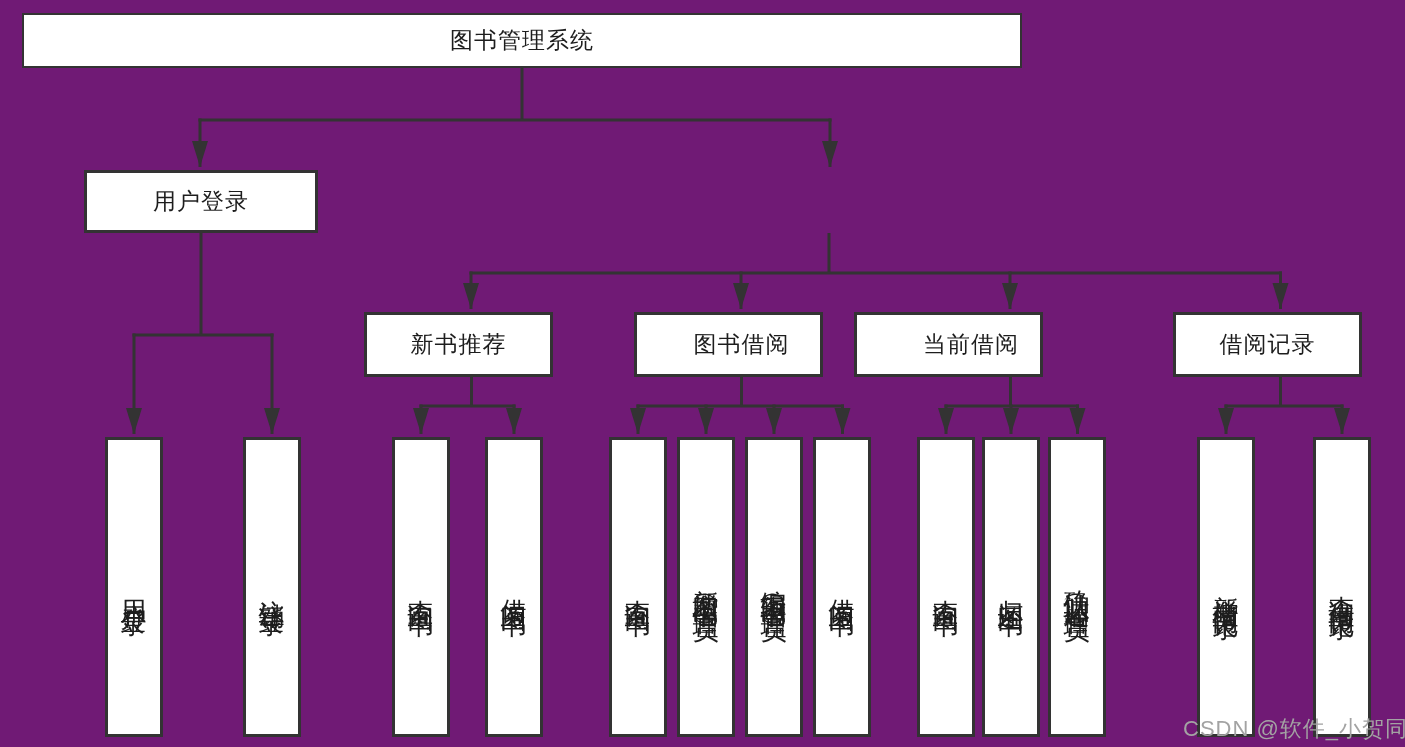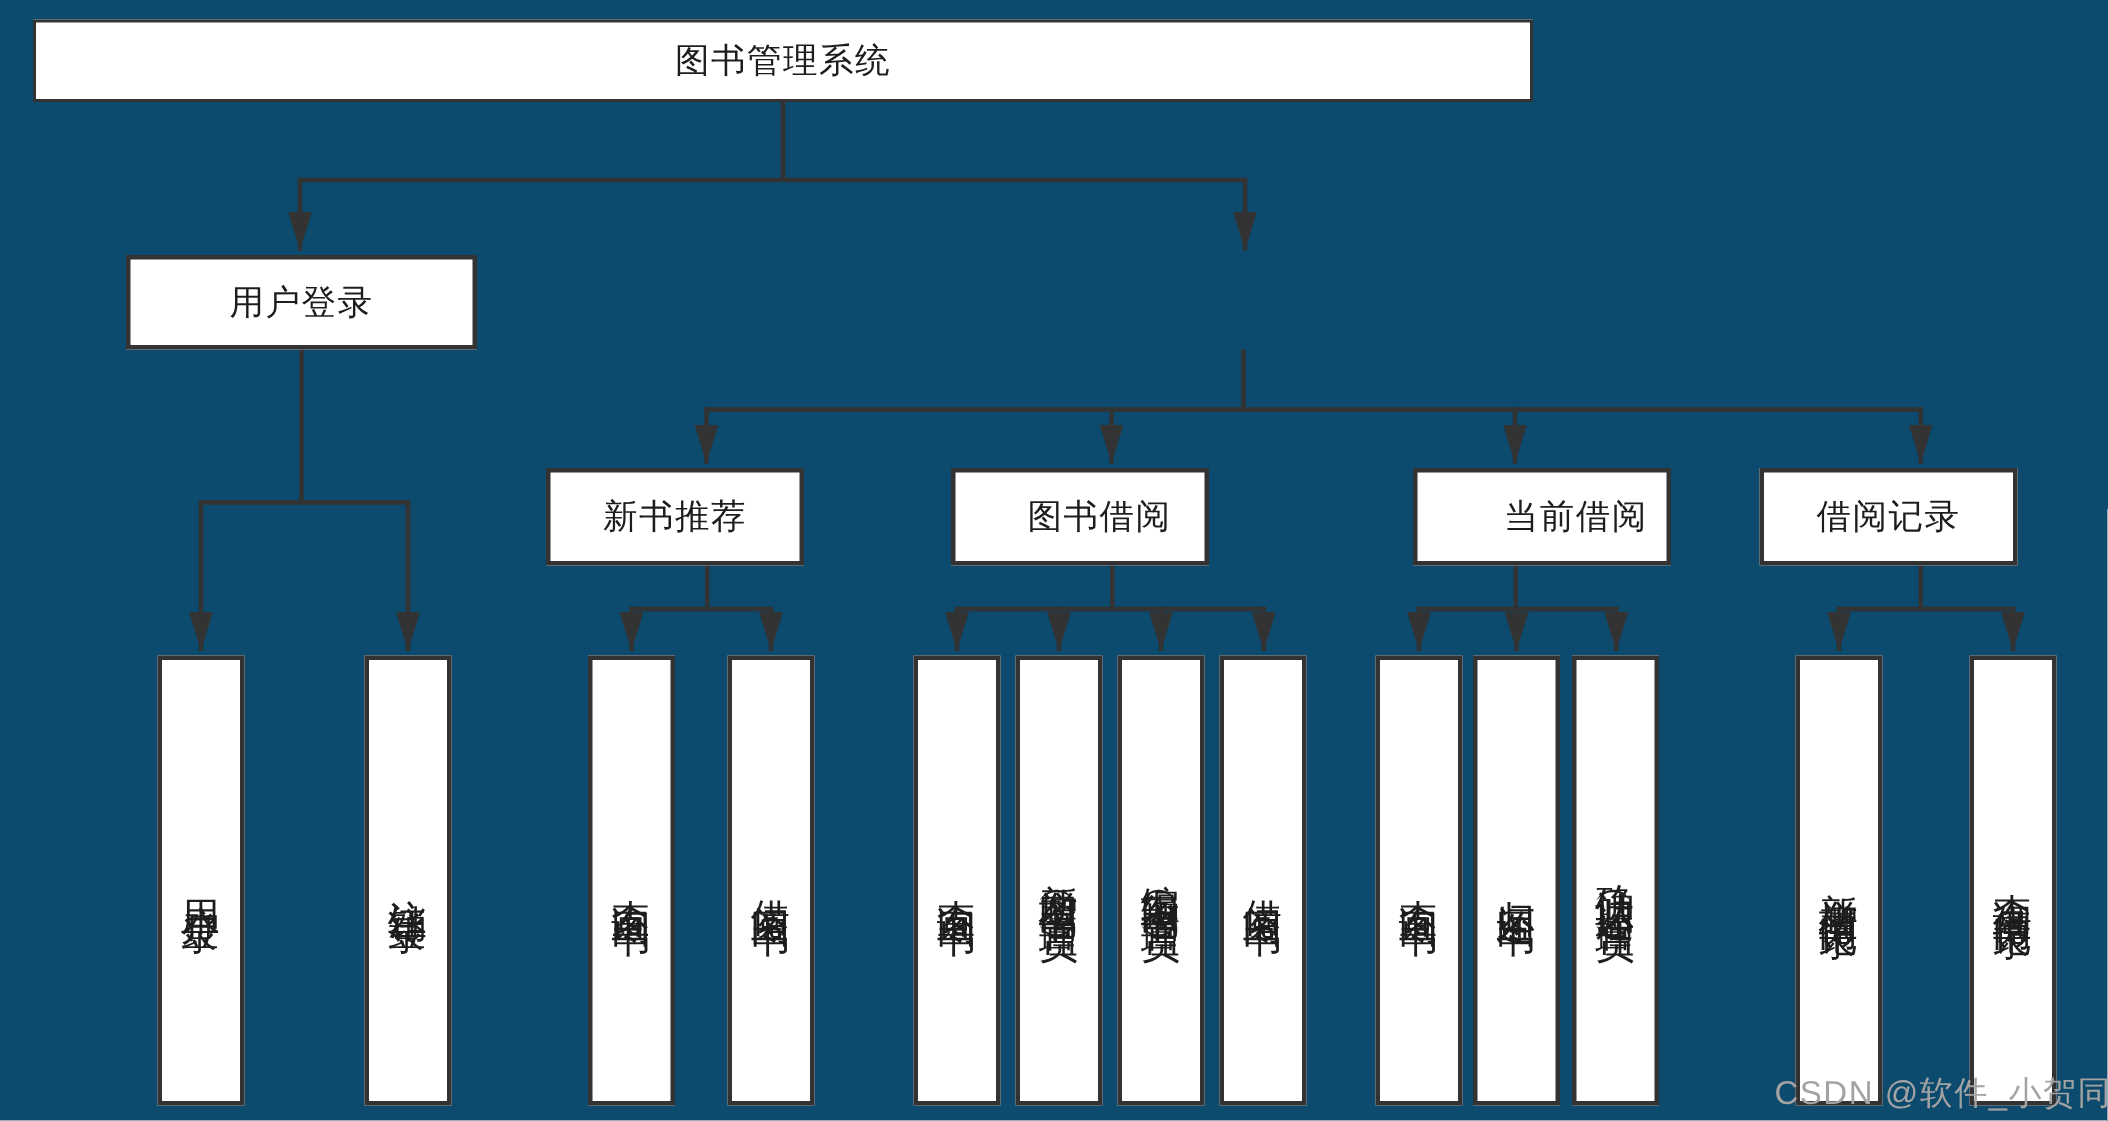--- a/index.html
+++ b/index.html
@@ -5,21 +5,21 @@
   html, body {
     margin: 0;
     padding: 0;
     background: #ffffff;
     font-family: "Liberation Sans", "DejaVu Sans", sans-serif;
   }
   #stage {
     position: relative;
     width: 1405px;
     height: 747px;
-    background: #0c4a6e;
+    background: #701a75;
     overflow: hidden;
   }
   #connectors {
     position: absolute;
     left: 0; top: 0;
     width: 1405px;
     height: 747px;
     pointer-events: none;
   }
   .node {
@@ -38,21 +38,21 @@
     border-width: 2px;
     font-size: 23px;
     letter-spacing: 1px;
   }
   .node.lvl2 {
     top: 170px; width: 234px; height: 63px;
     font-size: 23px;
     letter-spacing: 1px;
   }
   .node.lvl3 {
-    top: 312px; width: 172px; height: 65px;
+    top: 312px; width: 189px; height: 65px;
     font-size: 23px;
     letter-spacing: 1px;
   }
   .node.leaf {
     top: 437px; width: 58px; height: 300px;
     font-size: 26px;
   }
   .leaf .vtext {
     writing-mode: vertical-rl;
     text-orientation: mixed;
@@ -125,21 +125,21 @@
       <line x1="1342" y1="404.5" x2="1342" y2="434" marker-end="url(#arrow)"></line>
     </g>
   </svg>
 
   <div class="node root">图书管理系统</div>
 
   <div class="node lvl2" style="left:84px;">用户登录</div>
 
   <div class="node lvl3" style="left:364px;">新书推荐</div>
   <div class="node lvl3" style="left:634px;padding-left:26px;">图书借阅</div>
-  <div class="node lvl3" style="left:942px;padding-left:45px;">当前借阅</div>
+  <div class="node lvl3" style="left:854px;padding-left:45px;">当前借阅</div>
   <div class="node lvl3" style="left:1173px;">借阅记录</div>
 
   <div class="node leaf" style="left:105px;">
     <span class="vtext">用户登录</span>
   </div>
   <div class="node leaf" style="left:243px;">
     <span class="vtext">注销登录</span>
   </div>
 
   <div class="node leaf" style="left:392px;">

